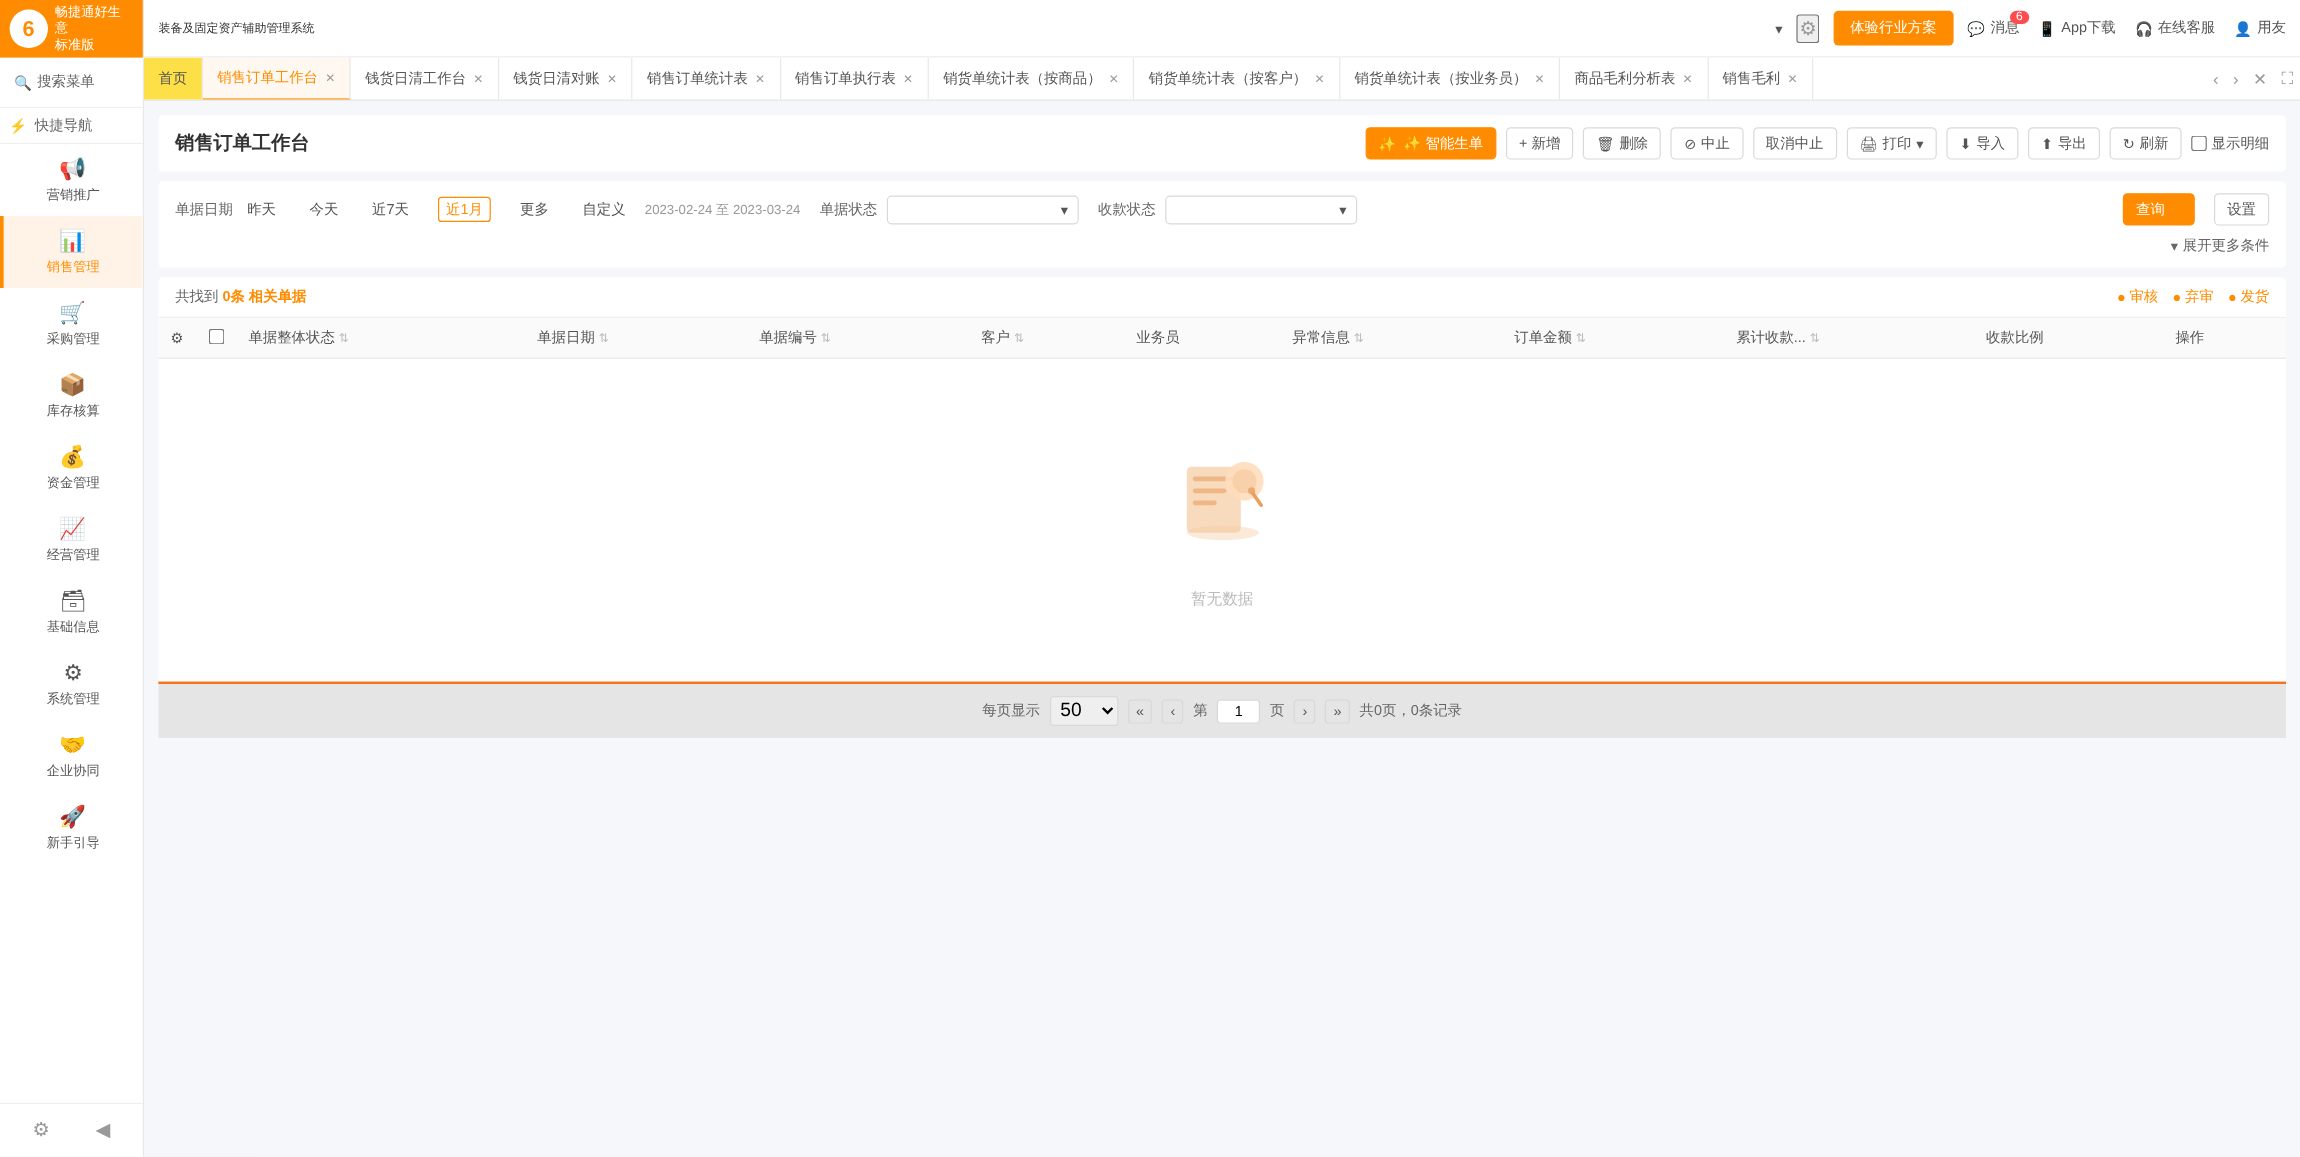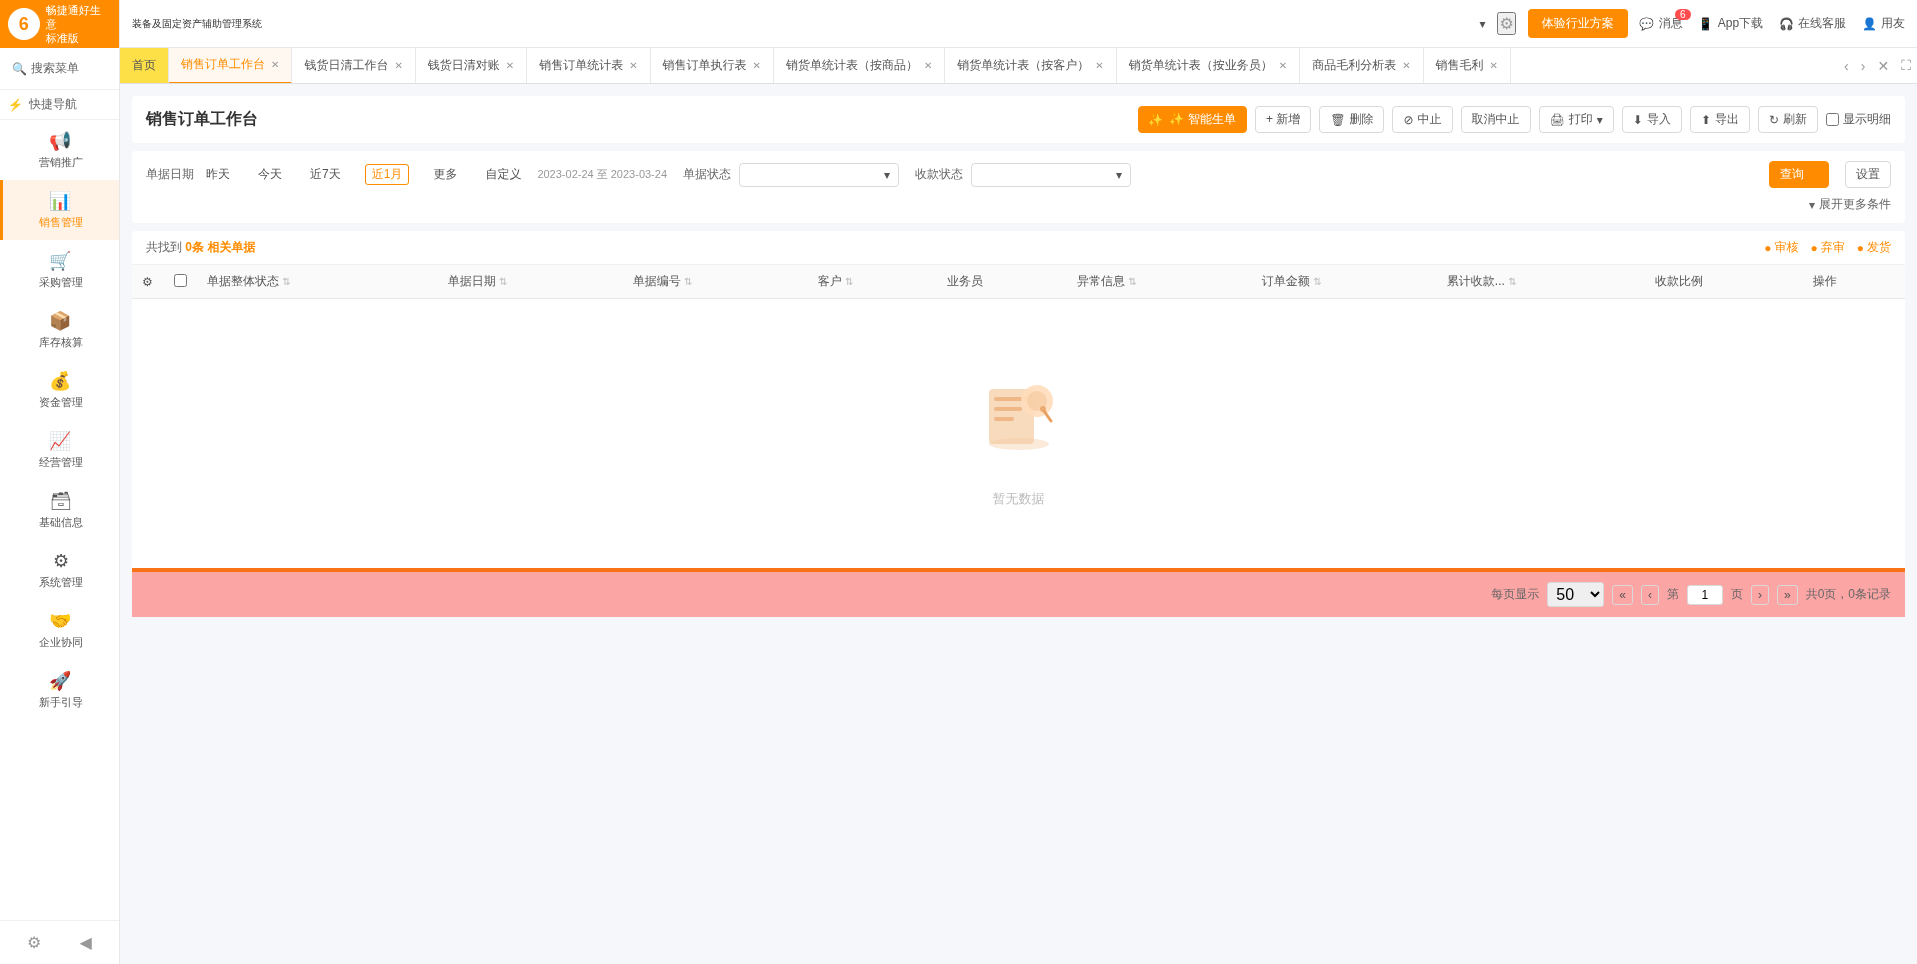--- a/index.html
+++ b/index.html
@@ -83,21 +83,21 @@
     th .sort-icon { color: #bbb; font-size: 10px; }
     .th-check { width: 32px; }
     .th-settings { width: 32px; }
 
     
     .empty-state { display: flex; flex-direction: column; align-items: center; justify-content: center; padding: 60px 20px; color: #ccc; }
     .empty-icon { font-size: 80px; margin-bottom: 12px; color: #f0c080; }
     .empty-text { font-size: 13px; color: #bbb; }
 
     
-    .pagination { display: flex; align-items: center; justify-content: flex-end; padding: 10px 14px; gap: 8px; background: #fca5a5; border-top: 4px solid #f97316; }
+    .pagination { display: flex; align-items: center; justify-content: center; padding: 10px 14px; gap: 8px; background: #e5e5e5; border-top: 2px solid #f97316; }
     .pagination-text { font-size: 12px; color: #666; }
     .pagination-select { border: 1px solid #d9d9d9; border-radius: 3px; padding: 2px 4px; font-size: 16px; }
     .pagination-btn { background: none; border: 1px solid #d9d9d9; border-radius: 3px; padding: 2px 6px; cursor: pointer; font-size: 12px; color: #555; }
     .pagination-input { border: 1px solid #d9d9d9; border-radius: 3px; padding: 2px 4px; width: 36px; text-align: center; font-size: 12px; }
 
     
     .horizontal-scroll { overflow-x: auto; }
     .horizontal-scroll::-webkit-scrollbar { height: 6px; }
     .horizontal-scroll::-webkit-scrollbar-thumb { background: #ccc; border-radius: 3px; }
 

